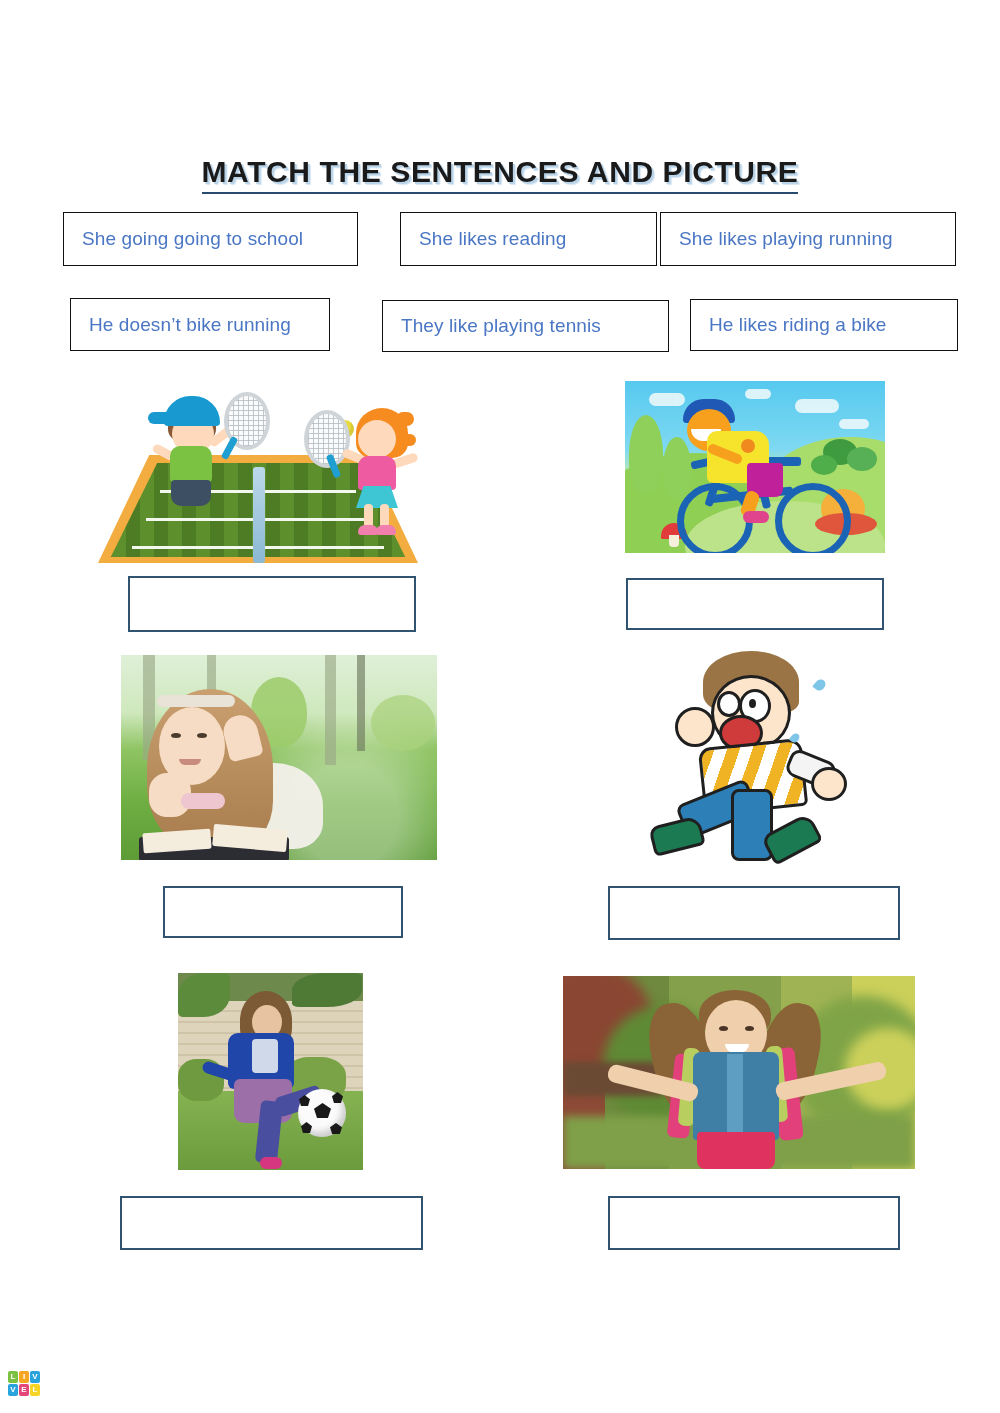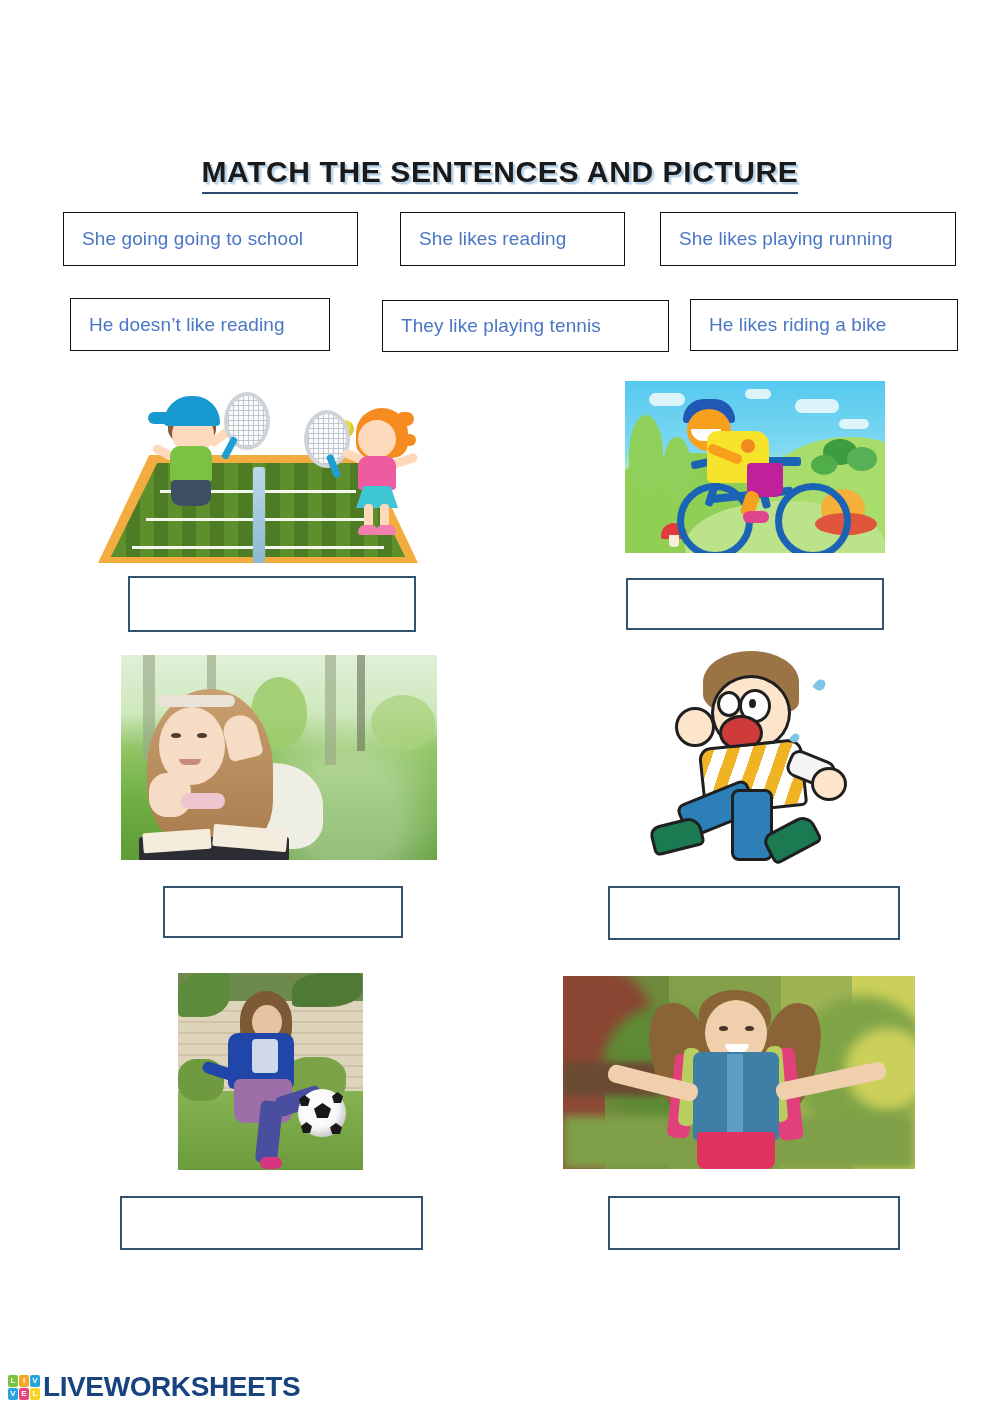--- a/index.html
+++ b/index.html
@@ -478,30 +478,30 @@
 <body>
 
 <div class="worksheet-title">
   <span class="underline-text">MATCH THE SENTENCES AND PICTURE</span>
 </div>
 
 <div class="sentence-chip" style="left:63px; top:212px; width:295px; height:54px;">
   <span>She going going to school</span>
 </div>
 
-<div class="sentence-chip" style="left:400px; top:212px; width:225px; height:54px;">
+<div class="sentence-chip" style="left:400px; top:212px; width:257px; height:54px;">
   <span>She likes reading</span>
 </div>
 
 <div class="sentence-chip" style="left:660px; top:212px; width:296px; height:54px;">
   <span>She likes playing running</span>
 </div>
 
 <div class="sentence-chip" style="left:70px; top:298px; width:260px; height:53px;">
-  <span>He doesn’t like reading</span>
+  <span>He doesn’t bike running</span>
 </div>
 
 <div class="sentence-chip" style="left:382px; top:300px; width:287px; height:52px;">
   <span>They like playing tennis</span>
 </div>
 
 <div class="sentence-chip" style="left:690px; top:299px; width:268px; height:52px;">
   <span>He likes riding a bike</span>
 </div>
 
@@ -710,14 +710,13 @@
 
 <div class="footer-logo">
   <div class="logo-tiles">
     <span class="logo-tile" style="background:#7cc242;">L</span>
     <span class="logo-tile" style="background:#f5a623;">I</span>
     <span class="logo-tile" style="background:#29a3dc;">V</span>
     <span class="logo-tile" style="background:#29a3dc;">V</span>
     <span class="logo-tile" style="background:#e4467a;">E</span>
     <span class="logo-tile" style="background:#f5d423;">L</span>
   </div>
-  <span class="logo-word">LIVEWORKSHEETS</span>
 </div>
 
 </body></html>

